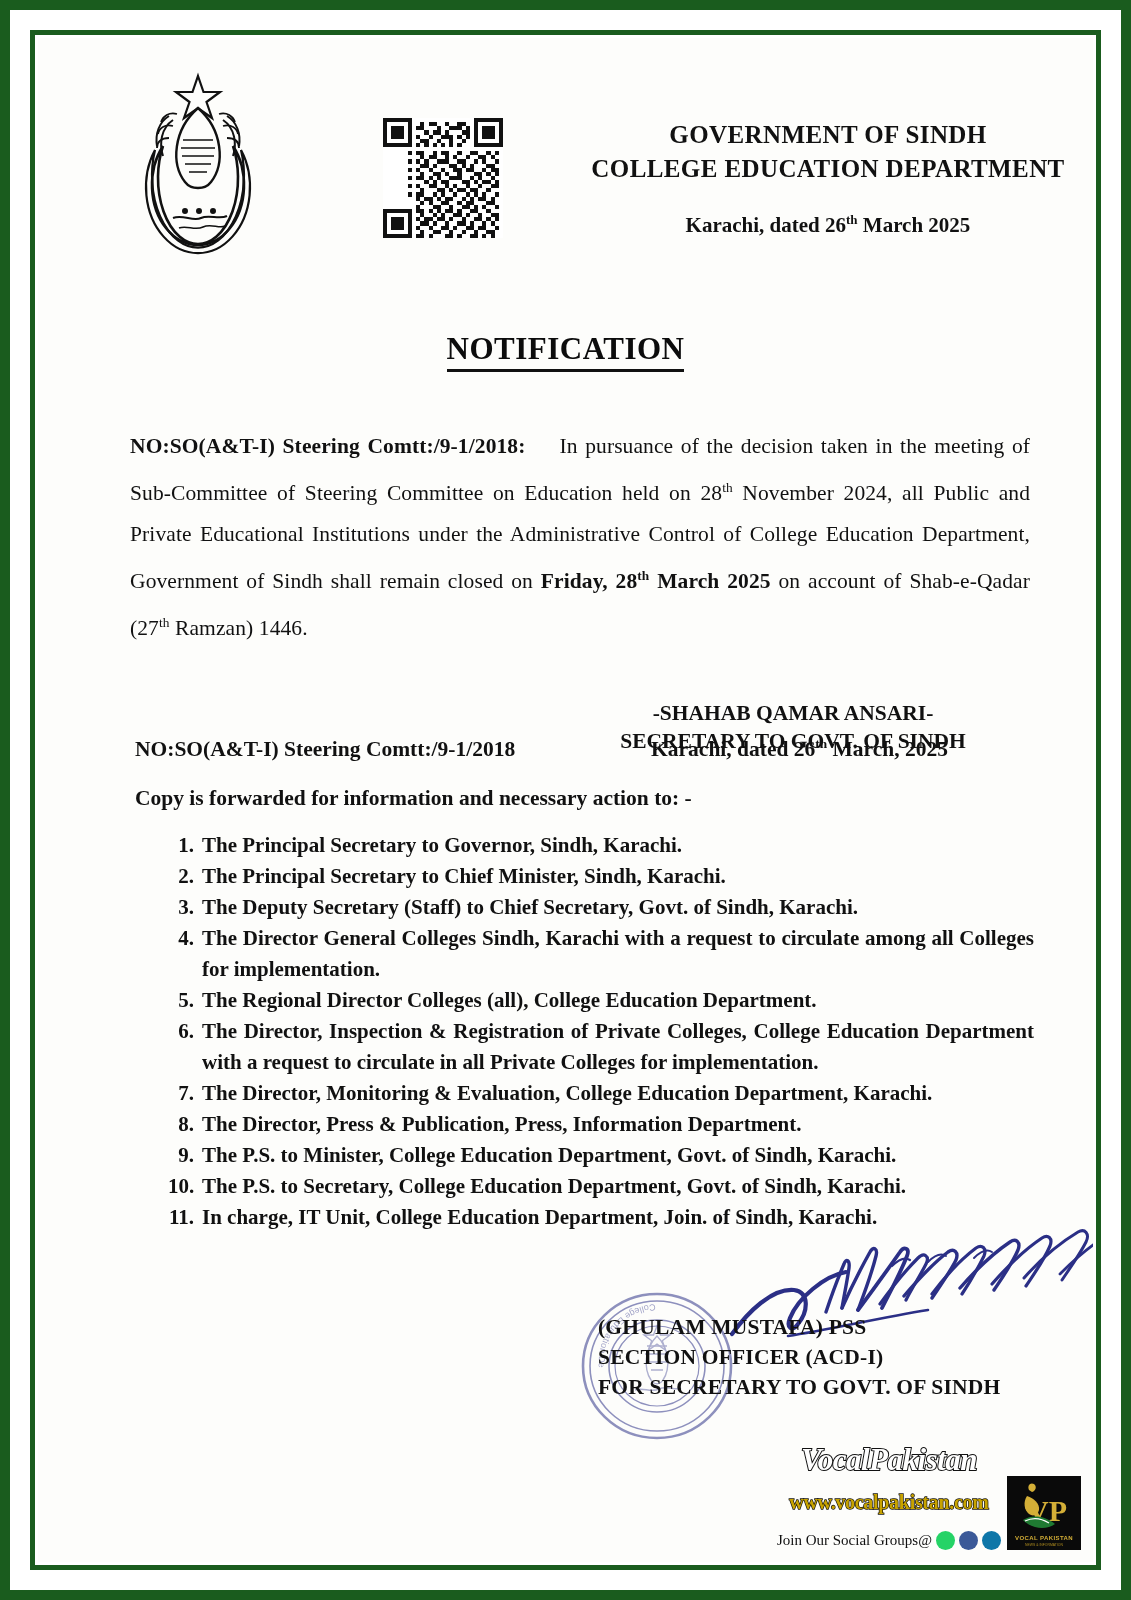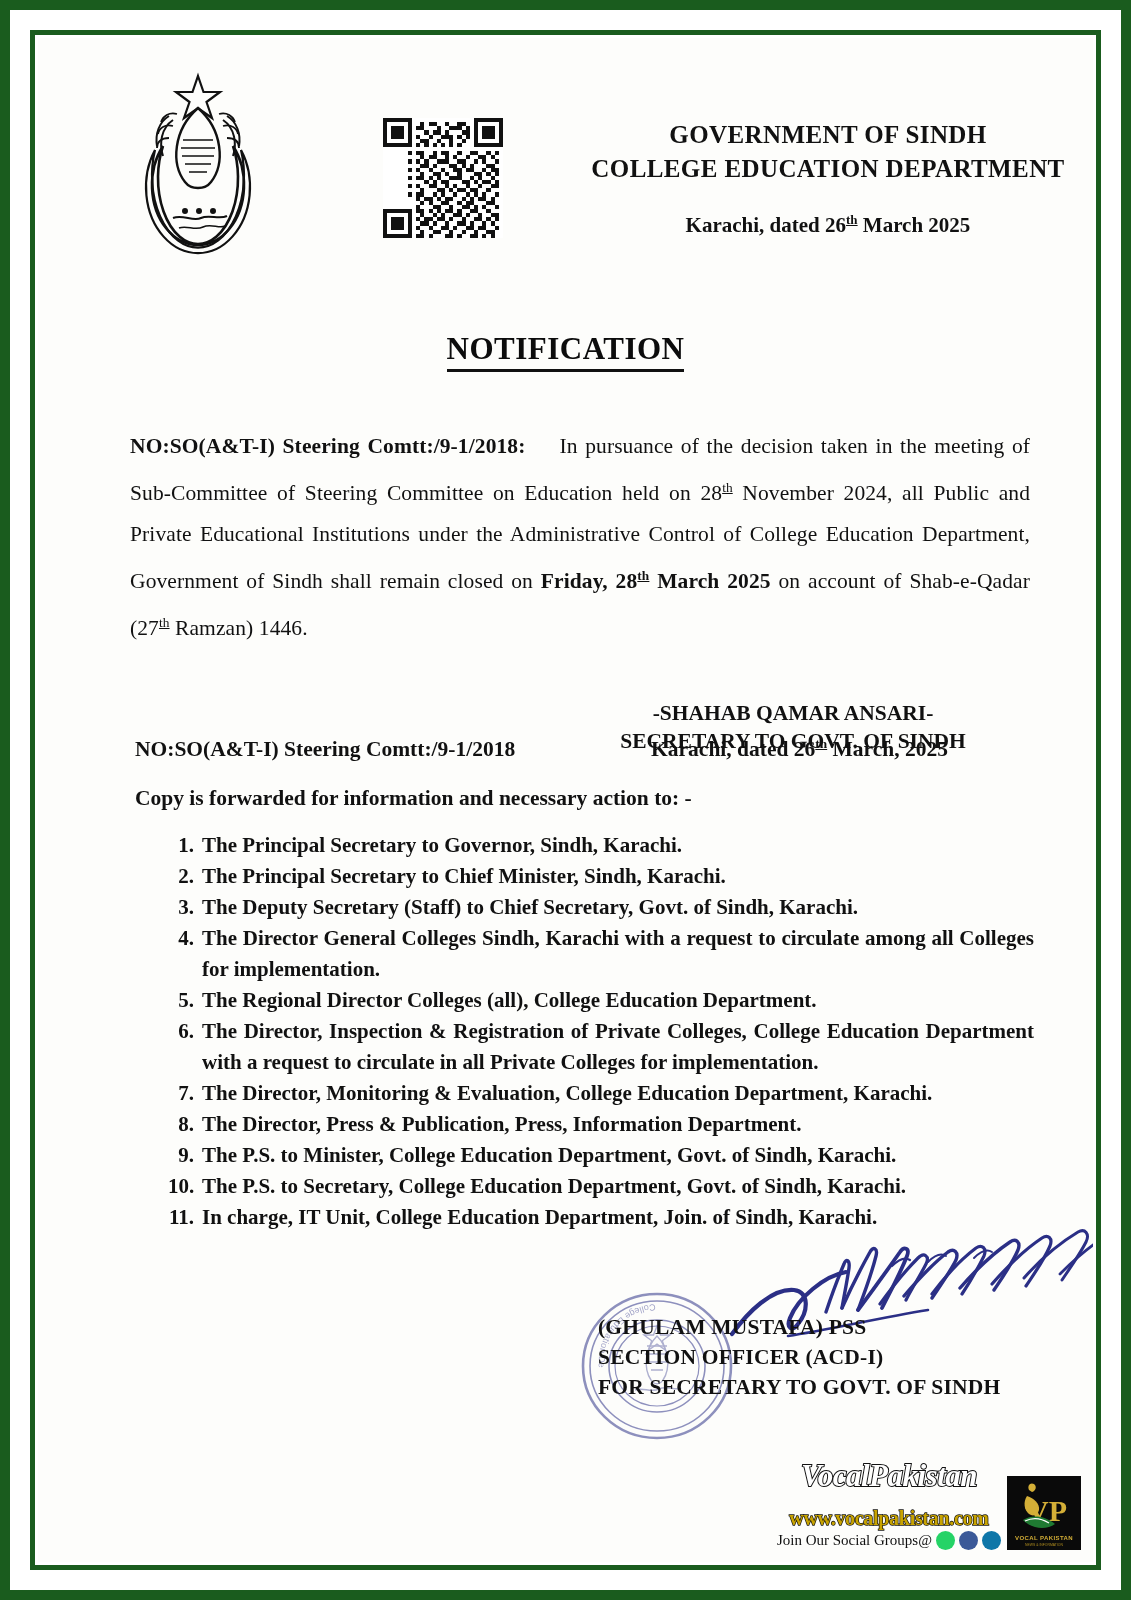--- a/index.html
+++ b/index.html
@@ -69,21 +69,21 @@
     letter-spacing: 0.4px;
     line-height: 1.35;
     color: #111;
   }
   .karachi-date {
     margin-top: 26px;
     font-weight: bold;
     font-size: 21px;
     color: #111;
   }
-  .sup { font-size: 0.62em; vertical-align: super; text-decoration: underline; }
+  .sup { font-size: 0.62em; vertical-align: super; }
 
   
   #notification-title {
     position: absolute;
     top: 293px; left: 0; right: 0;
     text-align: center;
     font-weight: bold;
     font-size: 31px;
     letter-spacing: 0.5px;
     color: #0c0c0c;
@@ -243,21 +243,21 @@
     paint-order: stroke fill;
     display: block;
     margin-top: 17px;
     letter-spacing: -0.3px;
   }
   #wm-social-row {
     display: flex;
     align-items: center;
     justify-content: center;
     gap: 4px;
-    margin-top: 3px;
+    margin-top: 19px;
   }
   #wm-social-label {
     font-family: "Liberation Serif", serif;
     font-size: 15px;
     color: #111;
     font-weight: normal;
   }
   .social-icon {
     width: 19px; height: 19px;
     border-radius: 50%;

